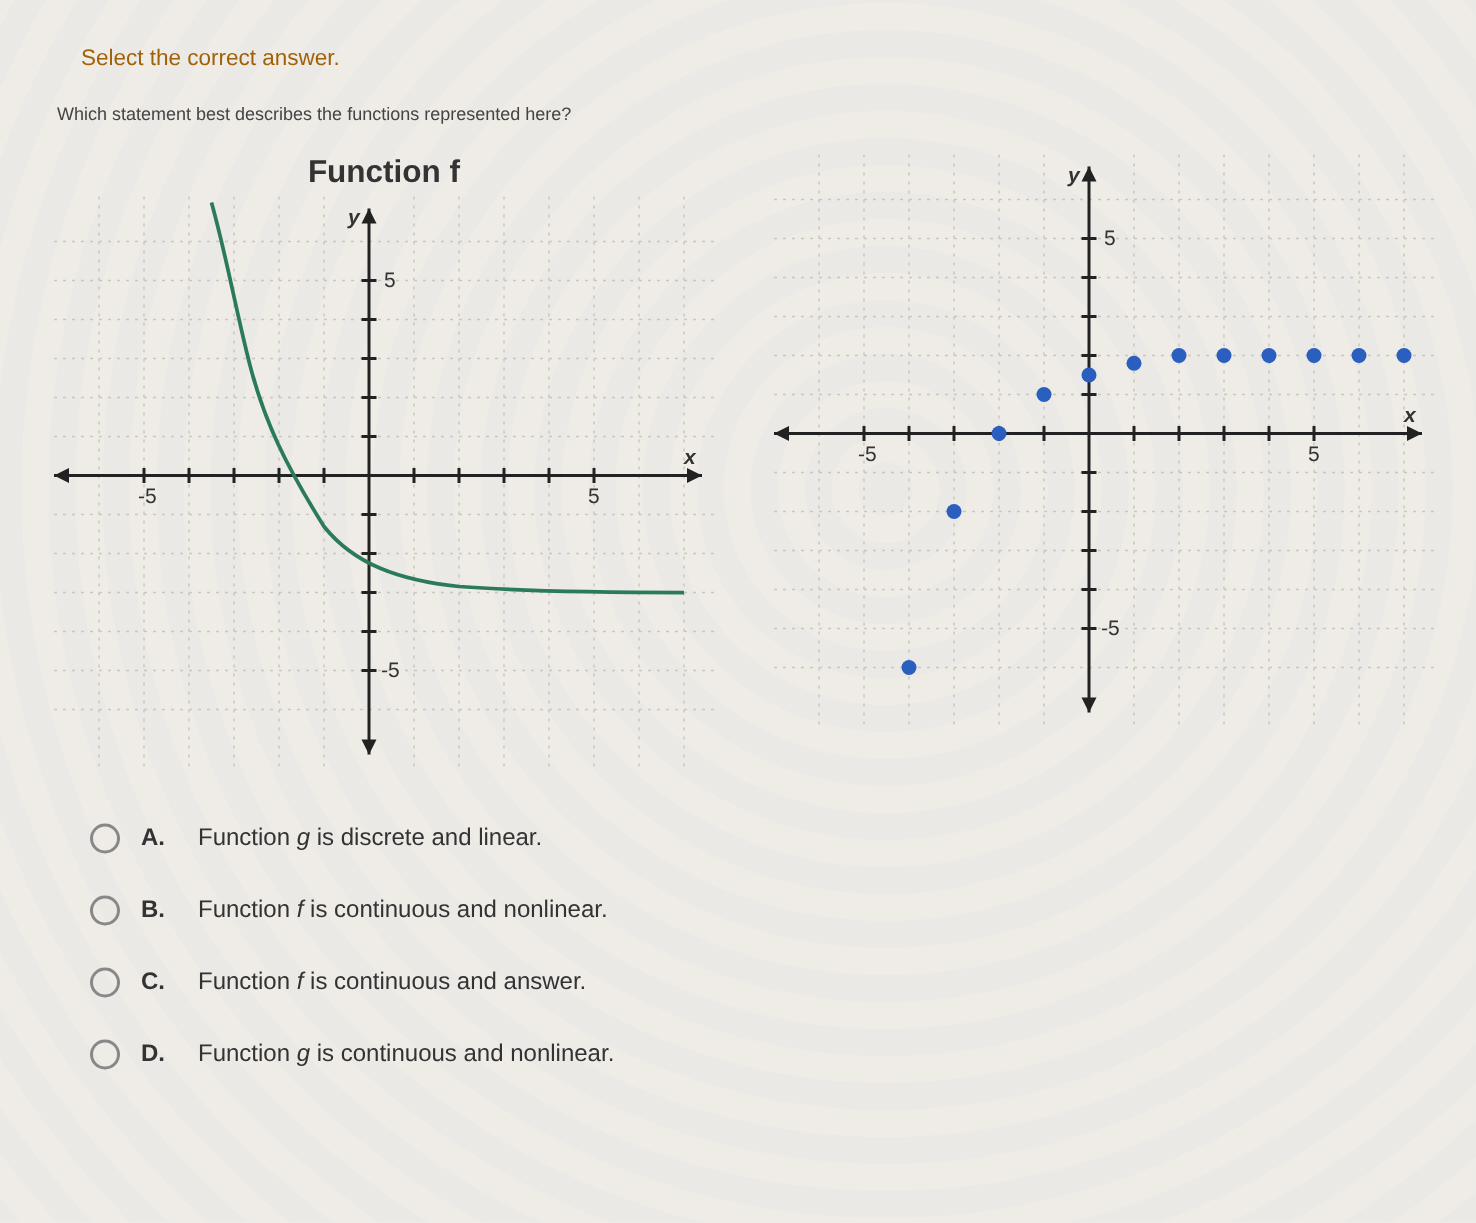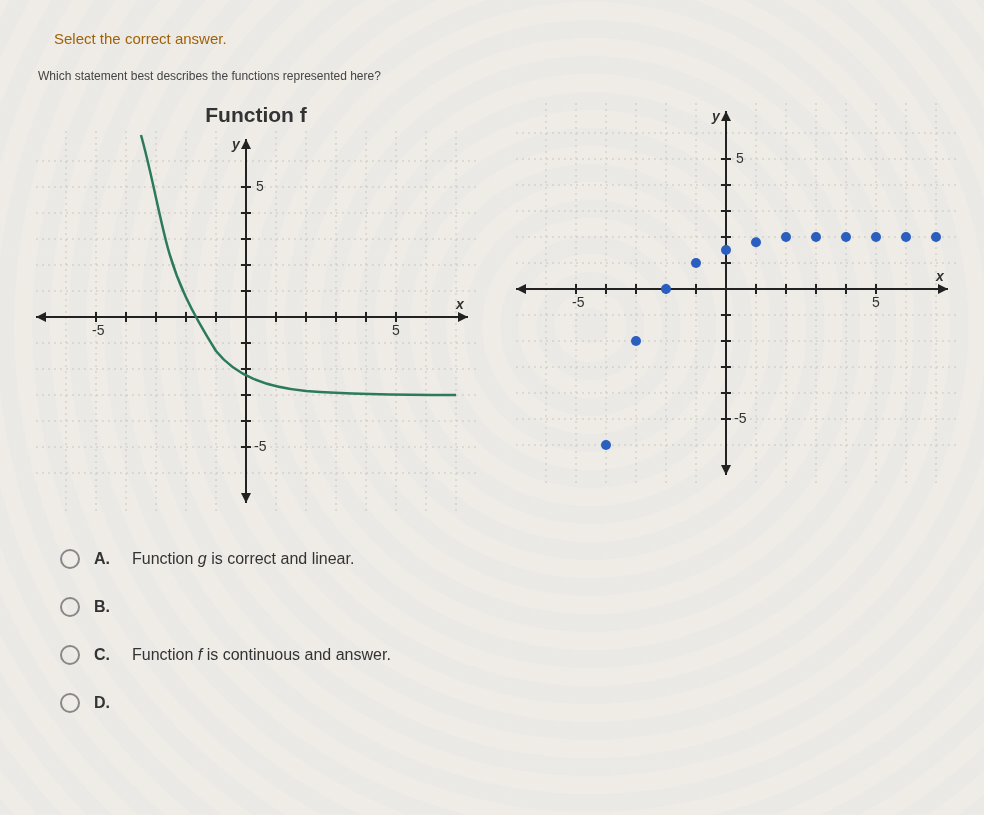--- a/index.html
+++ b/index.html
@@ -210,33 +210,39 @@
           </g>
       </svg>
     </div>
   </div>
 
   <div class="options">
     <div class="option-row">
       <span class="radio"></span>
       <span class="option-letter">A.</span>
       <span>
-        <span>Function </span><span class="italic">g</span><span> is correct and linear.</span>
+        <span>Function </span><span class="italic">g</span><span> is discrete and linear.</span>
       </span>
     </div>
     <div class="option-row">
       <span class="radio"></span>
       <span class="option-letter">B.</span>
+      <span>
+        <span>Function </span><span class="italic">f</span><span> is continuous and nonlinear.</span>
+      </span>
     </div>
     <div class="option-row">
       <span class="radio"></span>
       <span class="option-letter">C.</span>
       <span>
         <span>Function </span><span class="italic">f</span><span> is continuous and answer.</span>
       </span>
     </div>
     <div class="option-row">
       <span class="radio"></span>
       <span class="option-letter">D.</span>
+      <span>
+        <span>Function </span><span class="italic">g</span><span> is continuous and nonlinear.</span>
+      </span>
     </div>
   </div>
 
 </div>
 
 </body></html>

